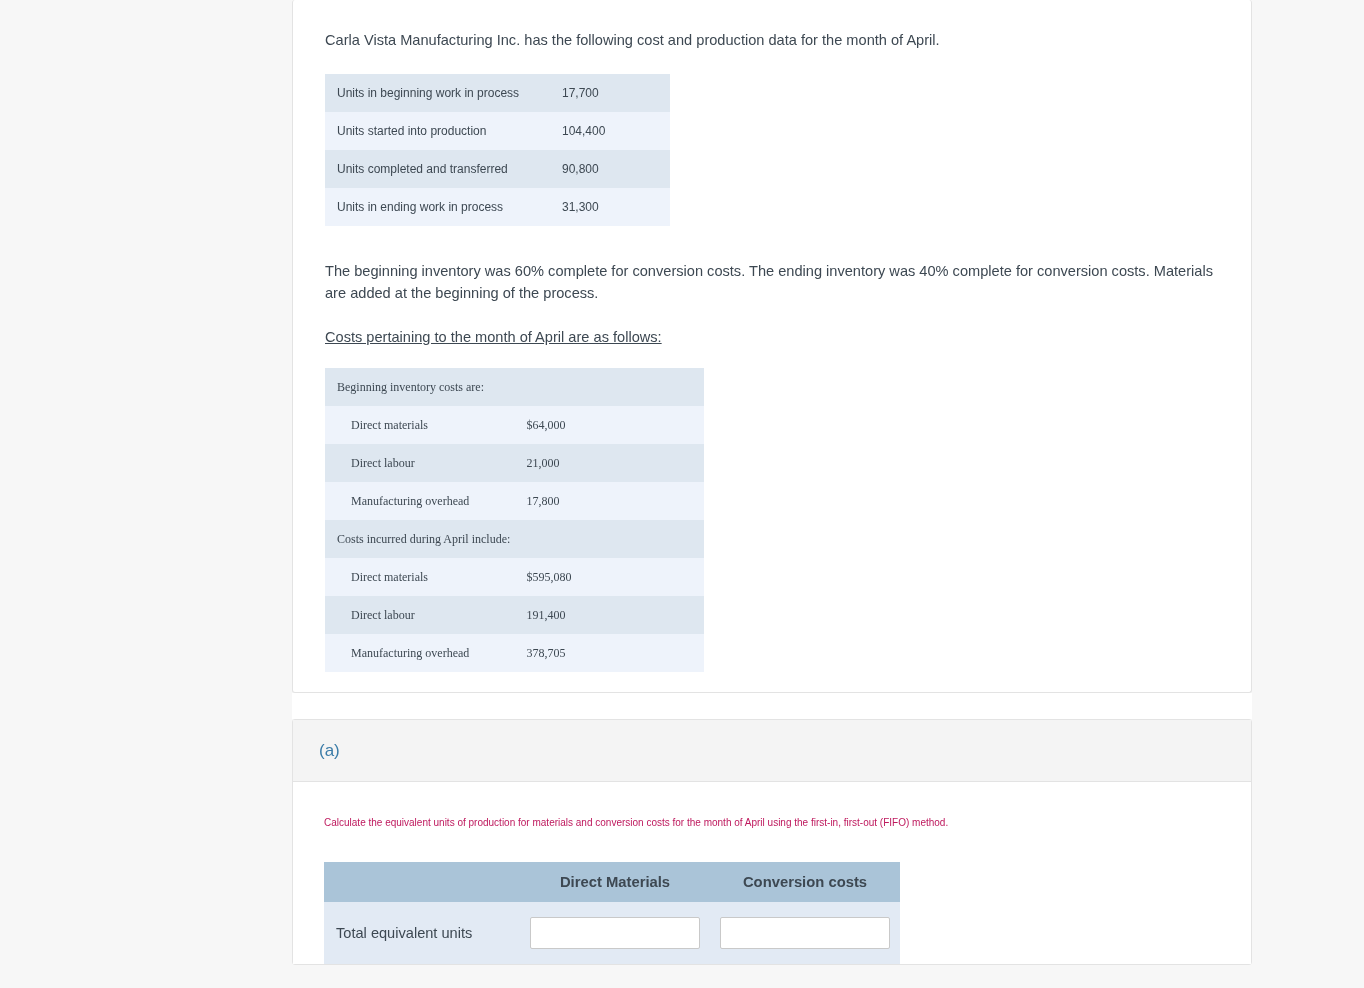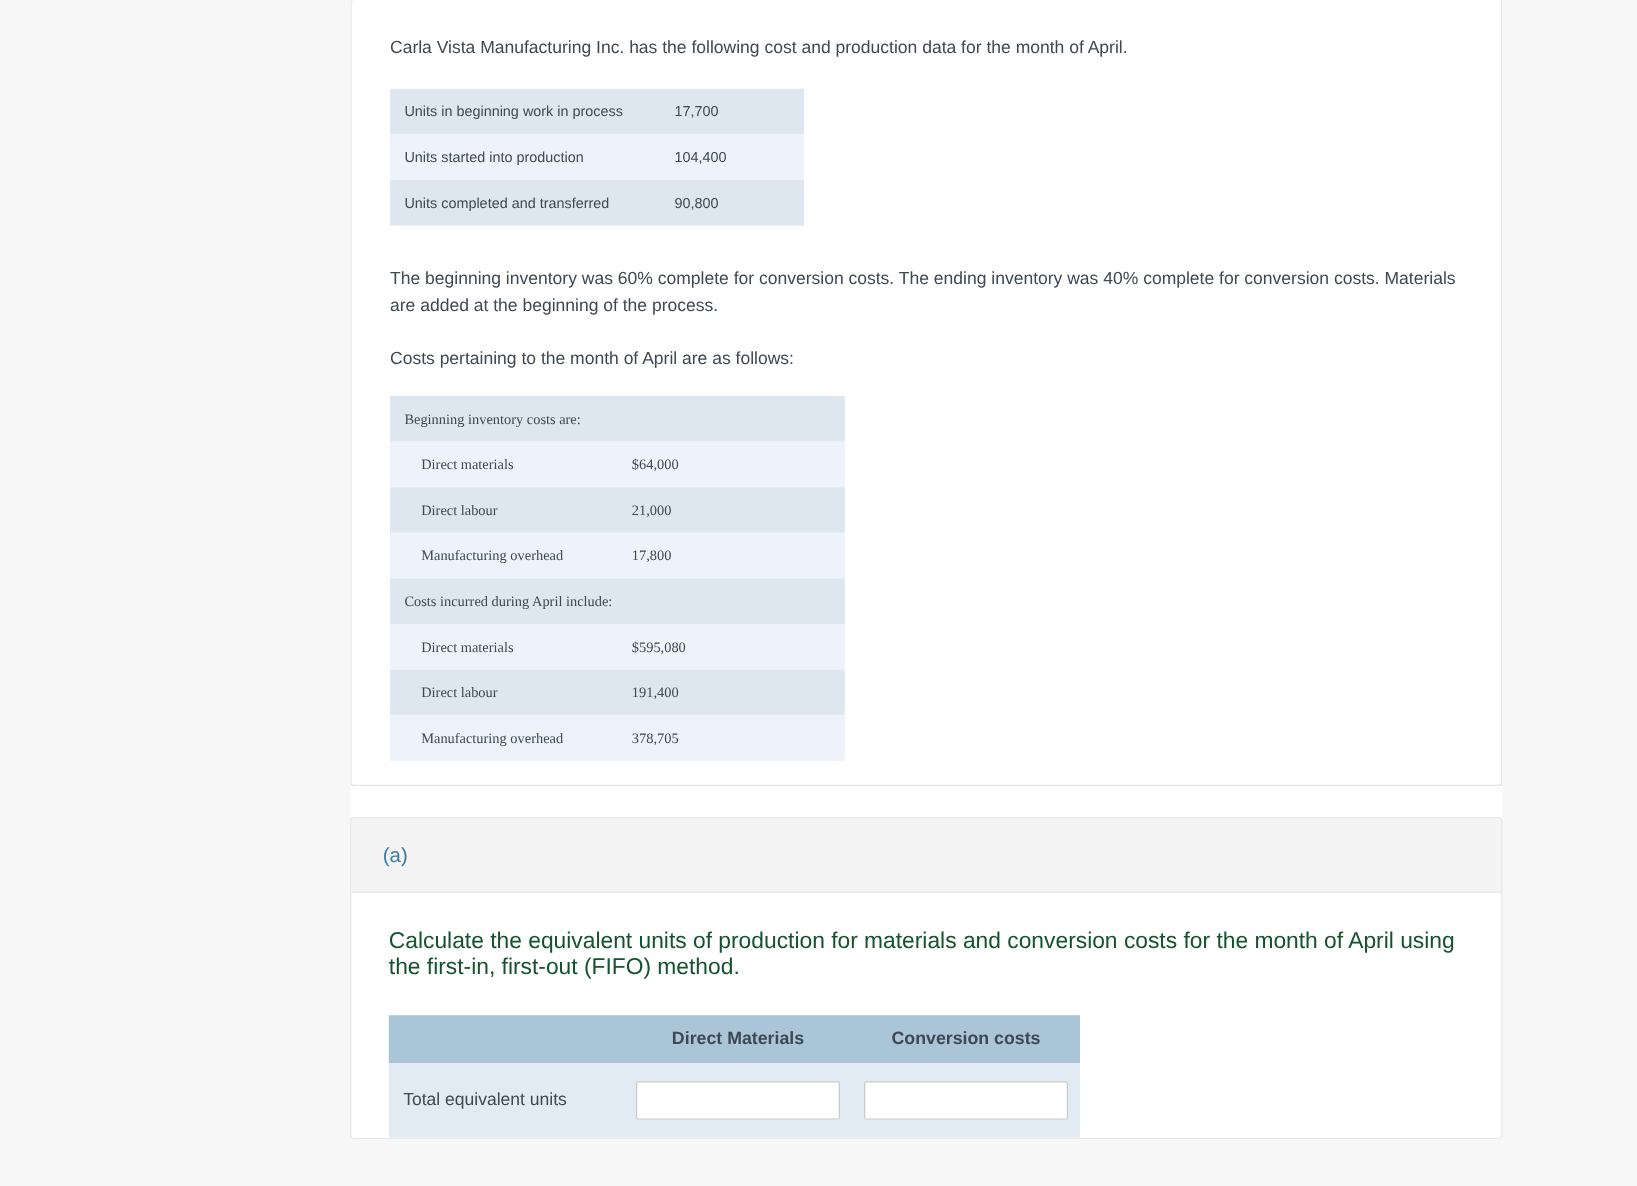--- a/index.html
+++ b/index.html
@@ -65,25 +65,25 @@
     color: #3d4852;
     margin: 14px 0 0 16px;
   }
   .para {
     font-size: 14.6px;
     line-height: 22px;
     color: #3d4852;
     margin-left: 16px;
   }
   .para-inventory { margin-top: 34px; max-width: 890px; }
-  .para-costs { margin-top: 22px; }
+  .para-costs { margin-top: 22px; text-decoration: underline; }
   .prompt-text {
-    font-size: 19px;
+    font-size: 10px;
     line-height: 22px;
-    color: #14532d;
+    color: #be185d;
     max-width: 890px;
   }
 
   
   .data-table {
     border-collapse: collapse;
     margin-left: 16px;
     table-layout: fixed;
   }
   .data-table td {
@@ -170,20 +170,24 @@
           <td class="label">Units in beginning work in process</td>
           <td class="value">17,700</td>
         </tr>
         <tr class="shade-b">
           <td class="label">Units started into production</td>
           <td class="value">104,400</td>
         </tr>
         <tr class="shade-a">
           <td class="label">Units completed and transferred</td>
           <td class="value">90,800</td>
+        </tr>
+        <tr class="shade-b">
+          <td class="label">Units in ending work in process</td>
+          <td class="value">31,300</td>
         </tr>
       </tbody>
     </table>
 
     <div class="para para-inventory">The beginning inventory was 60% complete for conversion costs. The ending inventory was 40% complete for conversion costs. Materials are added at the beginning of the process.</div>
 
     <div class="para para-costs">Costs pertaining to the month of April are as follows:</div>
 
     <table class="data-table table-costs">
       <tbody>

